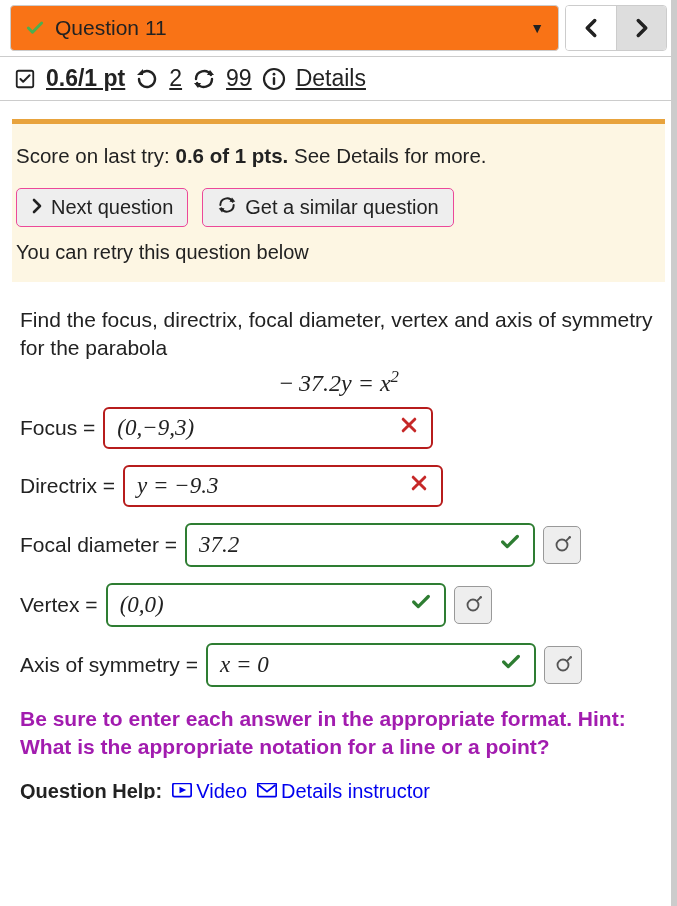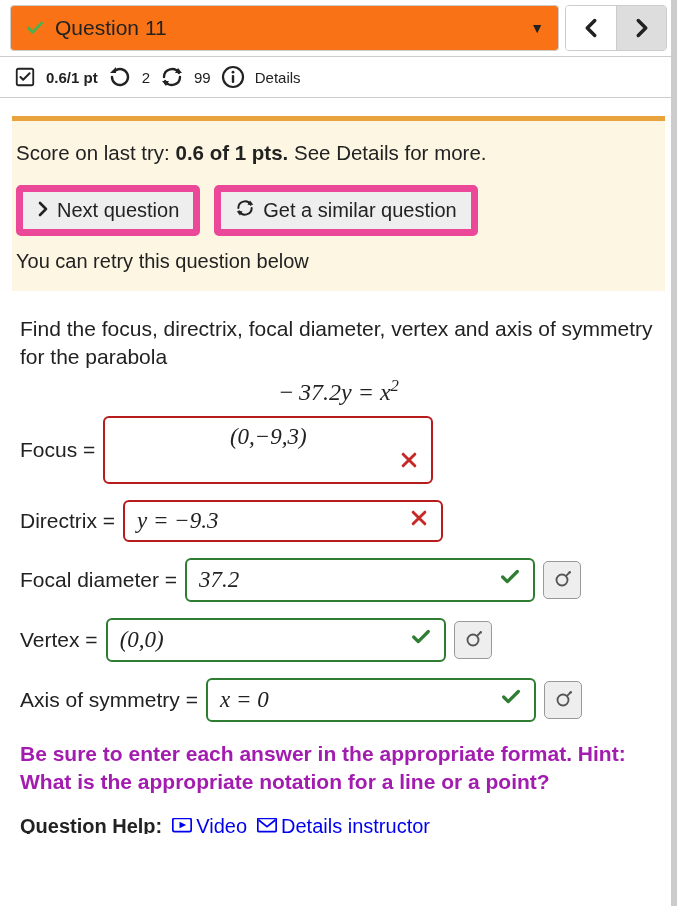--- a/index.html
+++ b/index.html
@@ -59,42 +59,43 @@
     user-select: none;
   }
   .nav-btn.next {
     background: #ddd;
     border-left: 1px solid #ccc;
   }
   .header-row2 {
     display: flex;
     align-items: center;
     padding: 8px 14px;
-    font-size: 15px;
+    font-size: 23px;
     gap: 10px;
+    text-decoration: underline;
   }
   .hdr-icon { display: inline-flex; align-items: center; }
   .hdr-icon svg { display:block; }
   .content {
     border-top: 5px solid #e8a33d;
     margin: 18px 12px 0 12px;
   }
   .score-box {
     background: #fdf6e3;
     padding: 20px 20px 18px 4px;
     font-size: 20.5px;
   }
   .score-text { margin-bottom: 20px; }
   .action-row {
     display: flex;
     gap: 14px;
     margin-bottom: 14px;
   }
   .pill-btn {
-    border: 7px solid #ec4899;
+    border: 1px solid #ec4899;
     background: #eee;
     border-radius: 5px;
     padding: 6px 14px;
     font-size: 20px;
     display: inline-flex;
     align-items: center;
     gap: 8px;
     cursor: pointer;
   }
   .retry-text { font-size: 20px; }
@@ -261,21 +262,21 @@
 
   <div class="question-body">
     <div class="prompt">Find the focus, directrix, focal diameter, vertex and axis of symmetry for the parabola</div>
     <div class="equation">
       <span>− 37.2<i>y</i> = <i>x</i><sup style="font-size:0.7em">2</sup></span>
     </div>
 
     <div id="answers">
         <div class="answer-row">
           <span class="answer-label">Focus =</span>
-          <div class="answer-box incorrect" style="width: 330px; flex-direction: column;">
+          <div class="answer-box incorrect" style="width: 330px;">
             <span class="answer-value">(0,−9,3)</span>
             <span class="mark-icon mark-x"><svg width="20" height="20" viewBox="0 0 24 24">
                 <path fill="none" stroke="#c62828" stroke-width="3.5" stroke-linecap="round" d="M5 5l14 14M19 5L5 19"></path>
               </svg></span>
           </div>
         </div>
         <div class="answer-row">
           <span class="answer-label">Directrix =</span>
           <div class="answer-box incorrect" style="width: 320px;">
             <span class="answer-value">y = −9.3</span>

